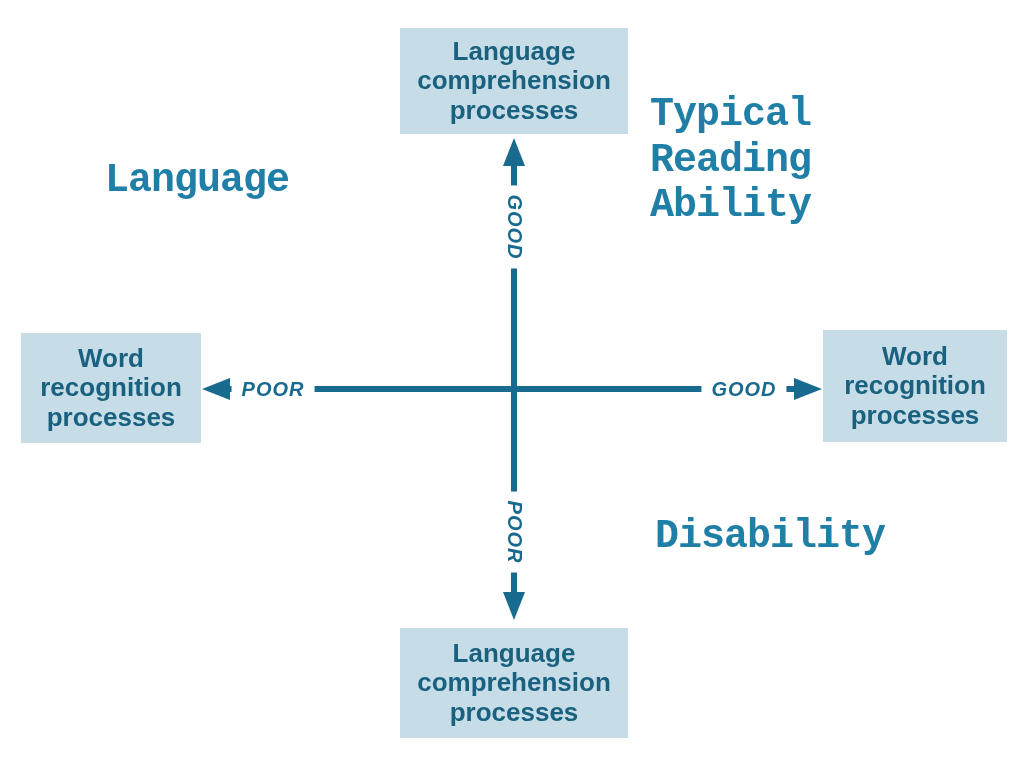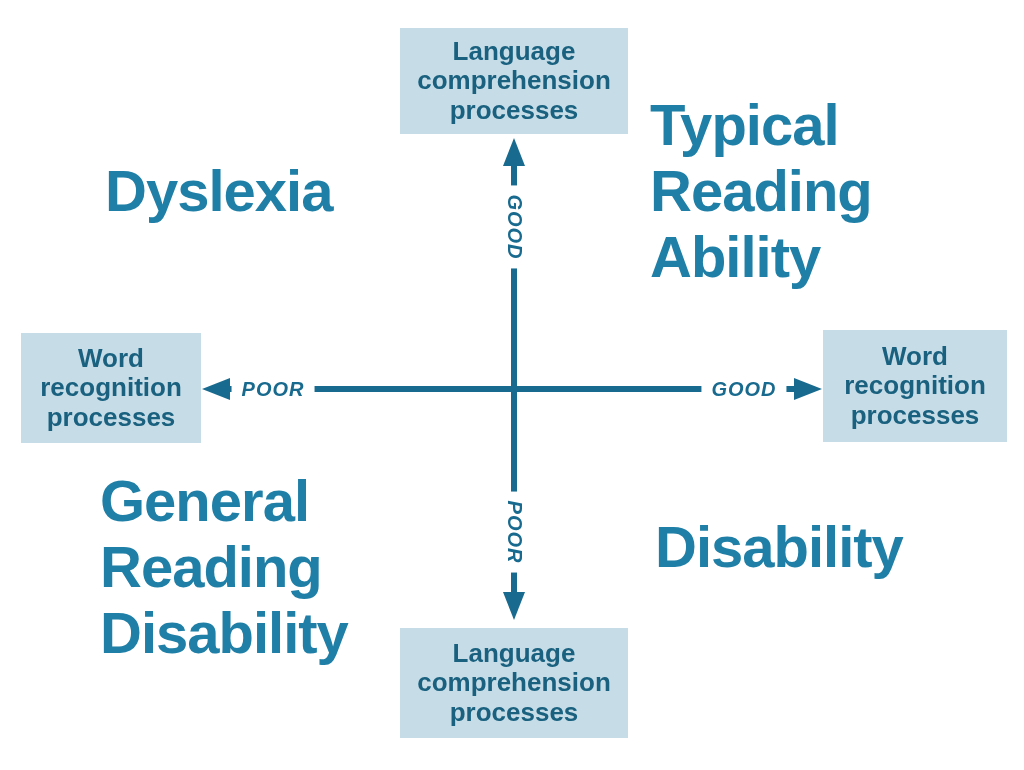--- a/index.html
+++ b/index.html
@@ -31,24 +31,25 @@
     display: flex;
     align-items: center;
     justify-content: center;
     text-align: center;
     padding: 4px;
   }
   .quad {
     position: absolute;
     color: var(--quadrant-label);
     font-weight: bold;
-    font-size: 58px;
+    font-size: 40px;
     line-height: 1.14;
     letter-spacing: -1px;
     white-space: pre-line;
+    font-family: Liberation Mono, monospace;
   }
   .axis-shaft {
     position: absolute;
     background: var(--axis);
   }
   .arrowhead {
     position: absolute;
     width: 0;
     height: 0;
   }
@@ -99,21 +100,20 @@
   <div class="arrowhead arrow-down" style="left:503px; top:592px;"></div>
   <span class="axis-label vertical" style="left:514px; top:227px;">GOOD</span>
   <span class="axis-label vertical" style="left:514px; top:532px;">POOR</span>
 
   <div class="axis-shaft" style="left:228px; top:386px; width:570px; height:6px;"></div>
   <div class="arrowhead arrow-left" style="left:202px; top:378px;"></div>
   <div class="arrowhead arrow-right" style="left:794px; top:378px;"></div>
   <span class="axis-label" style="left:273px; top:389px;">POOR</span>
   <span class="axis-label" style="left:744px; top:389px;">GOOD</span>
 
-  <div class="quad" style="left:105px; top:158px;">Dyslexia</div>
+  <div class="quad" style="left:105px; top:158px;">Language</div>
 
   <div class="quad" style="left:650px; top:92px; width:290px;">Typical Reading Ability</div>
 
-  <div class="quad" style="left:100px; top:468px; width:310px;">General Reading Disability</div>
 
   <div class="quad" style="left:655px; top:514px;">Disability</div>
 
 </div>
 
 </body></html>

